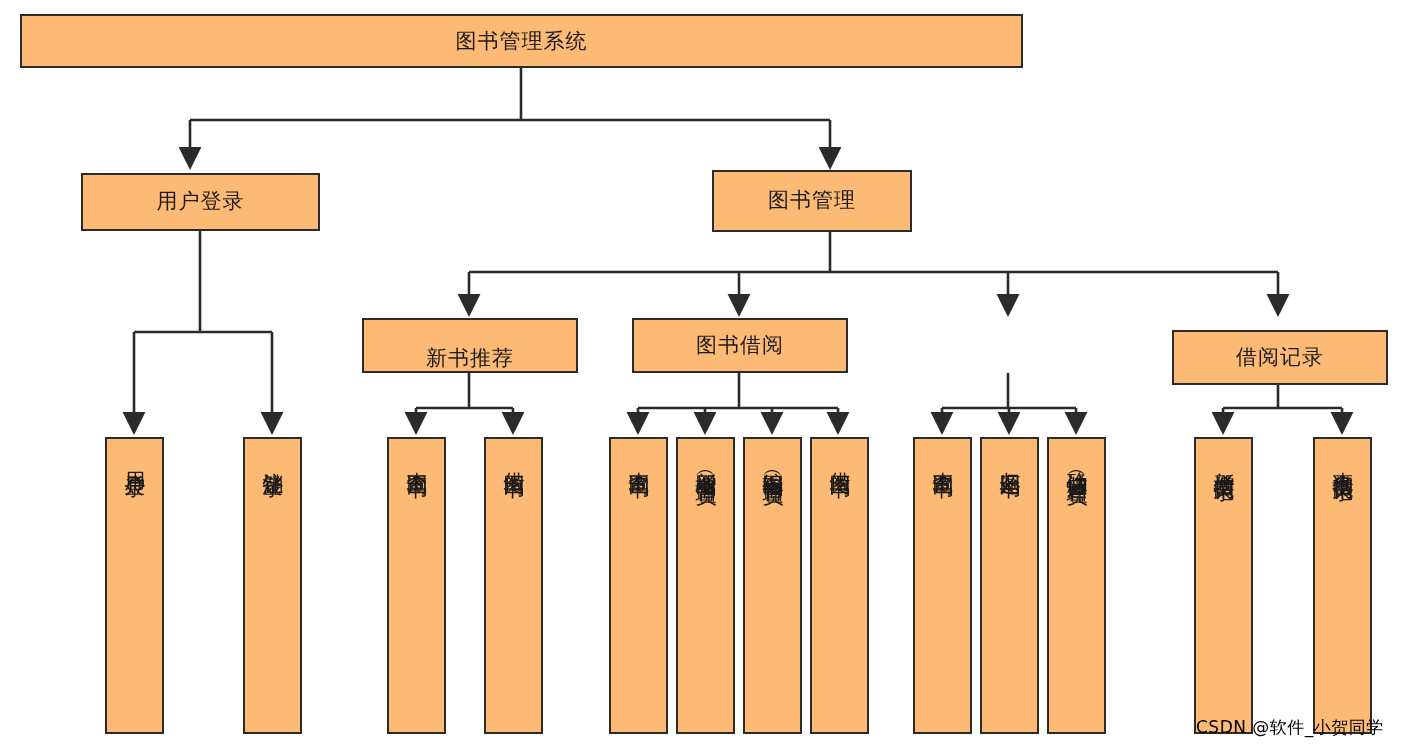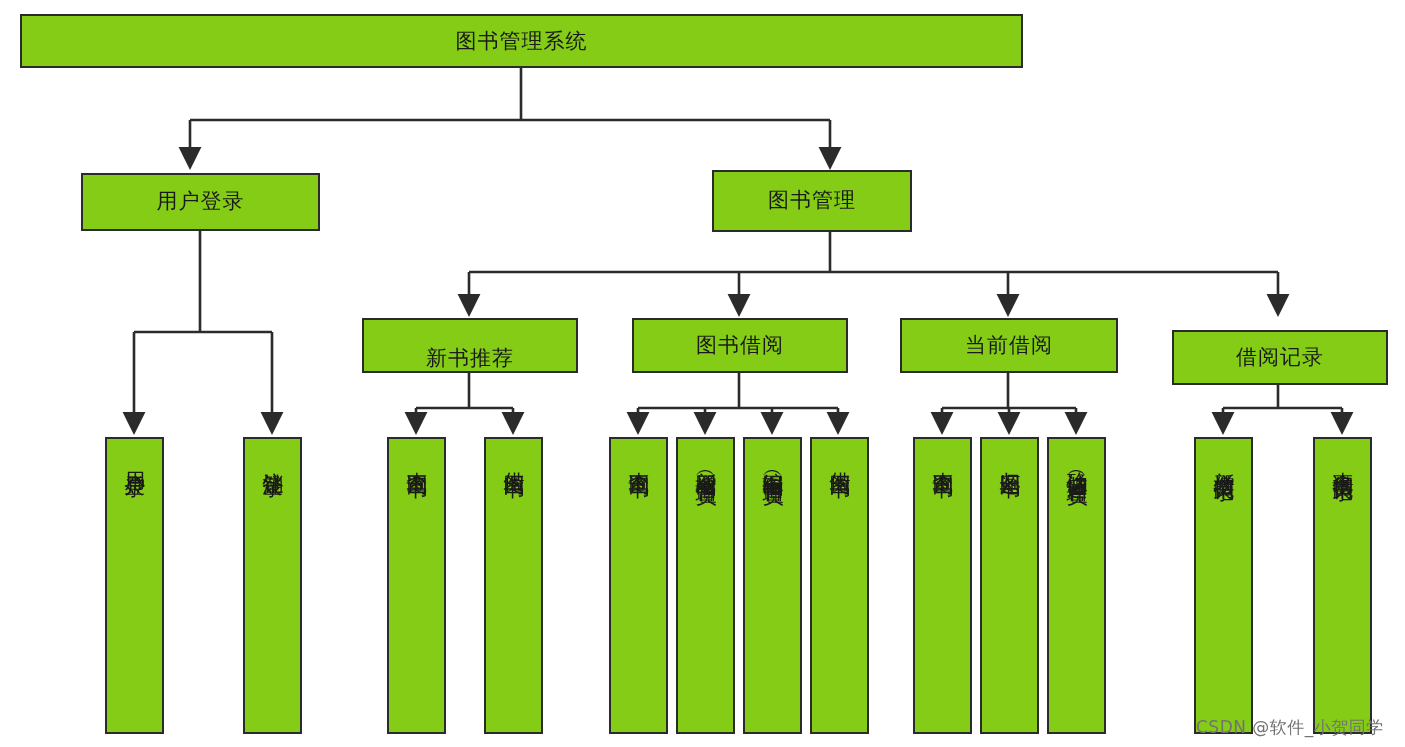--- a/index.html
+++ b/index.html
@@ -21,21 +21,21 @@
     position: absolute;
     left: 0;
     top: 0;
     width: 1405px;
     height: 747px;
     pointer-events: none;
   }
   .node {
     position: absolute;
     box-sizing: border-box;
-    background: #84cc16;
+    background: #fdba74;
     border: 2px solid #2b2b2b;
     display: flex;
     align-items: center;
     justify-content: center;
     color: #1a1a1a;
   }
   .node.horiz {
     font-size: 21px;
     letter-spacing: 1px;
     line-height: 1.2;
@@ -54,21 +54,21 @@
     text-orientation: upright;
     font-size: 21px;
     line-height: 1.18;
     letter-spacing: 2px;
     white-space: nowrap;
     color: #1a1a1a;
   }
   .watermark {
     position: absolute;
     font-size: 17px;
-    color: #737373;
+    color: #000000;
     letter-spacing: 0.5px;
     white-space: nowrap;
     font-family: "DejaVu Sans", "Liberation Sans", sans-serif;
   }
 </style>
 </head>
 <body>
 
 <div id="canvas">
 
@@ -132,23 +132,20 @@
   <div class="node horiz" style="left:712px; top:170px; width:200px; height:62px;">
     <span>图书管理</span>
   </div>
 
   <div class="node horiz" style="left:362px; top:318px; width:216px; height:55px;align-items:flex-end;">
     <span>新书推荐</span>
   </div>
   <div class="node horiz" style="left:632px; top:318px; width:216px; height:55px;">
     <span>图书借阅</span>
   </div>
-  <div class="node horiz" style="left:900px; top:318px; width:218px; height:55px;">
-    <span>当前借阅</span>
-  </div>
   <div class="node horiz" style="left:1172px; top:330px; width:216px; height:55px;">
     <span>借阅记录</span>
   </div>
 
   <div class="node leaf" style="left:105px; top:437px; width:59px; height:297px;">
     <span class="vtext">用户登录</span>
   </div>
   <div class="node leaf" style="left:243px; top:437px; width:59px; height:297px;">
     <span class="vtext">注销登录</span>
   </div>

